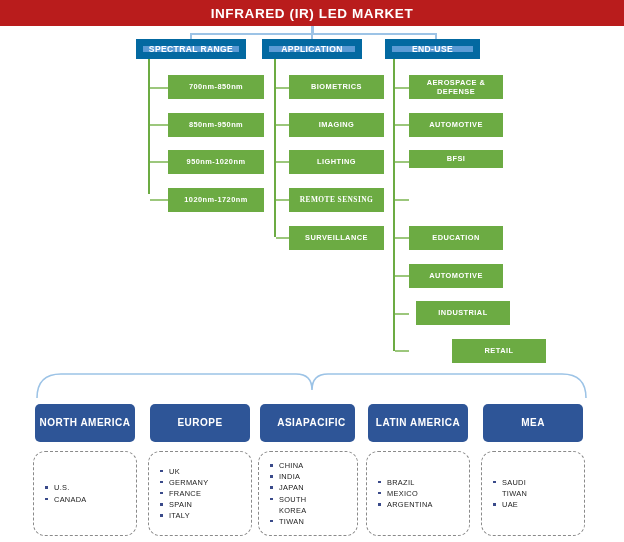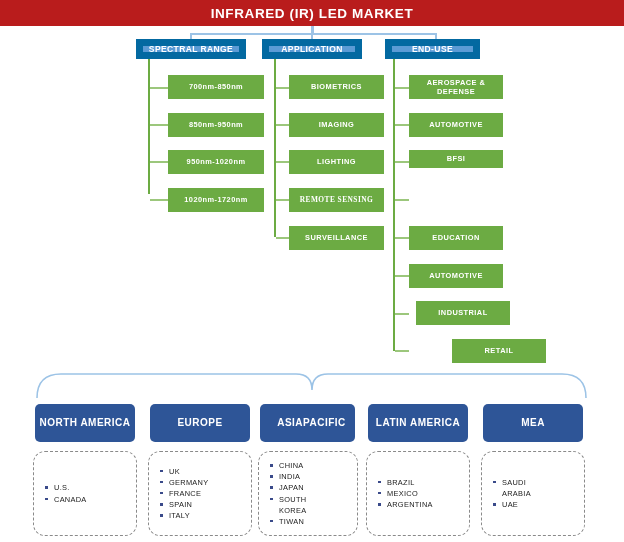--- a/index.html
+++ b/index.html
@@ -195,18 +195,18 @@
     <ul>
       <li>BRAZIL</li>
       <li>MEXICO</li>
       <li>ARGENTINA</li>
     </ul>
   </div>
 
   <div class="region-body" style="left:481px;top:451px;width:104px;height:85px;">
     <ul>
       <li>SAUDI
-ARABIA</li>
+TIWAN</li>
       <li>UAE</li>
     </ul>
   </div>
 
 </div>
 
 </body></html>

